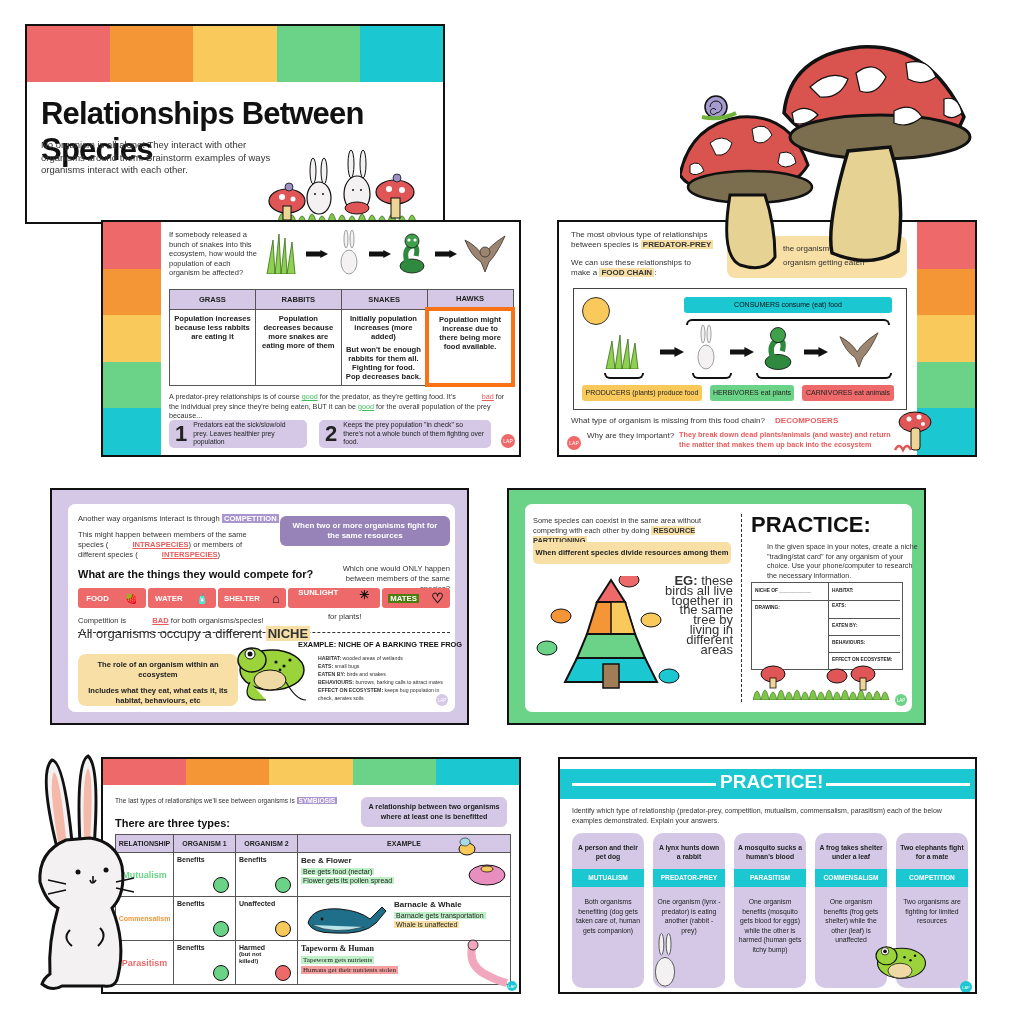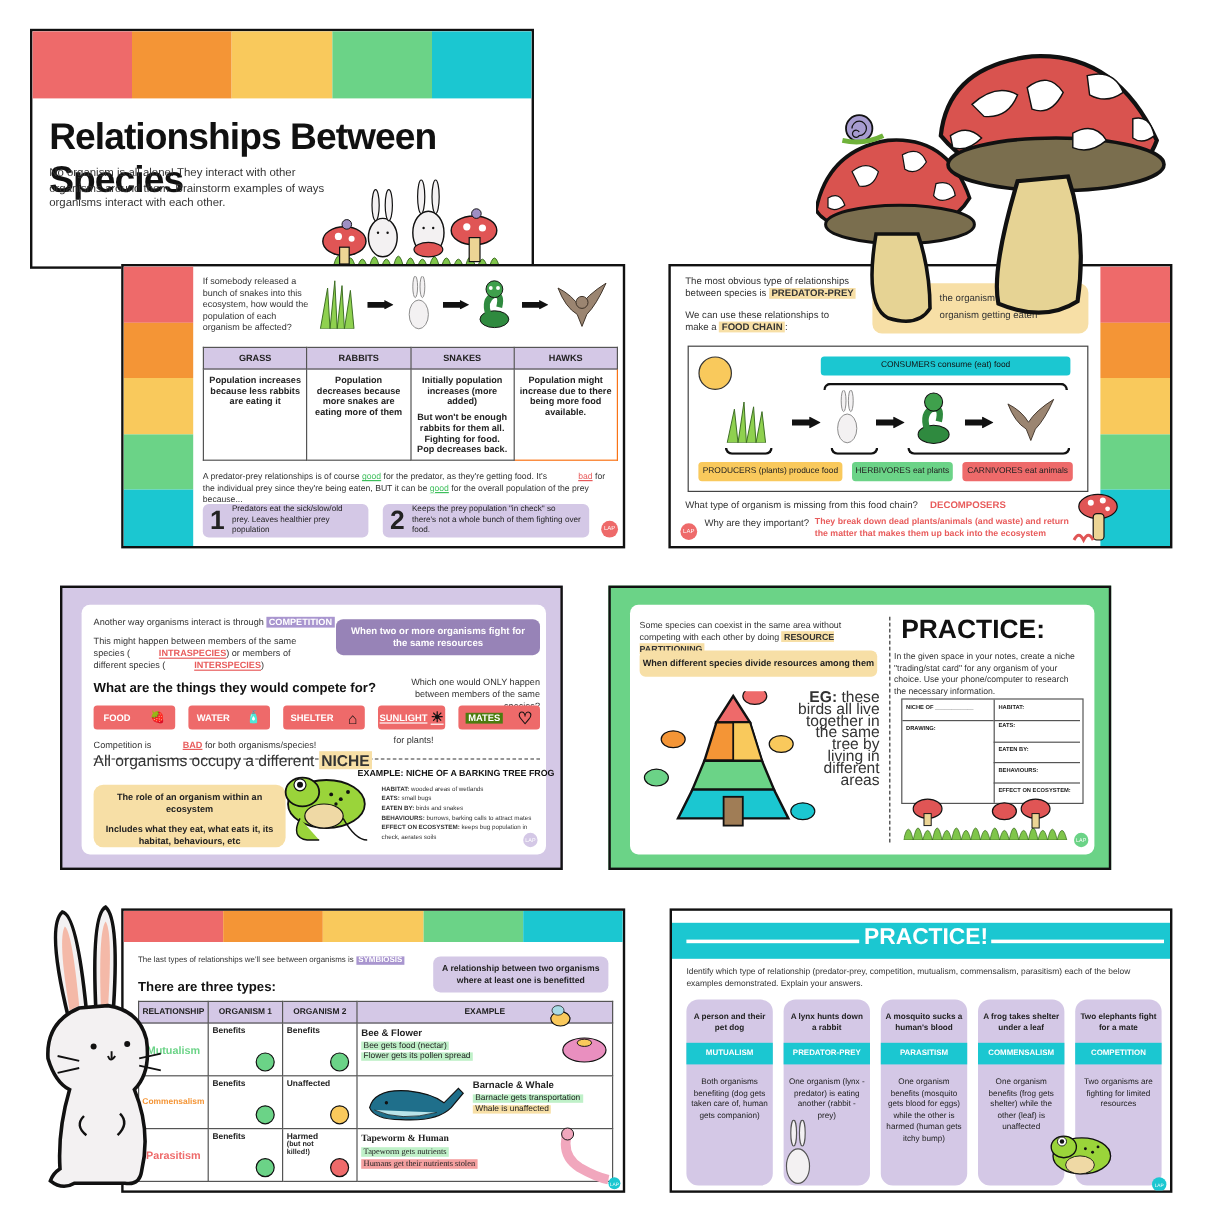--- a/index.html
+++ b/index.html
@@ -104,21 +104,21 @@
       <th style="border:1px solid #555;padding:4px;">SNAKES</th>
       <th style="border:1px solid #555;padding:4px;">HAWKS</th>
     </tr>
     <tr style="vertical-align:top;height:74px;">
       <td style="border:1px solid #555;padding:4px;text-align:center;font-weight:bold;width:25%;">Population increases because less rabbits are eating it</td>
       <td style="border:1px solid #555;padding:4px;text-align:center;font-weight:bold;width:25%;margin-top:42px;">Population decreases because more snakes are eating more of them</td>
       <td style="border:1px solid #555;padding:4px;text-align:center;font-weight:bold;width:25%;">
         <div>Initially population increases (more added)</div>
         <div style="margin-top:4px;">But won't be enough rabbits for them all. Fighting for food. Pop decreases back.</div>
       </td>
-      <td style="border:1px solid #f97316;padding:4px;text-align:center;font-weight:bold;width:25%;">Population might increase due to there being more food available.</td>
+      <td style="border:4px solid #f97316;padding:4px;text-align:center;font-weight:bold;width:25%;">Population might increase due to there being more food available.</td>
     </tr>
   </tbody>
     </table>
   <div class="abs" style="left:66px;top:170px;width:346px;font-size:7.2px;line-height:9.5px;color:#333;">
     <span>A predator-prey relationships is of course </span><span class="green-u">good</span><span> for the predator, as they're getting food. It's </span><span class="red-u" style="font-weight:normal;">bad</span><span> for the individual prey since they're being eaten, BUT it can be </span><span class="green-u">good</span><span> for the overall population of the prey because...</span>
   </div>
   <div class="abs" style="left:66px;top:198px;width:138px;height:28px;background:#d4c8e6;border-radius:5px;display:flex;align-items:center;padding:0 6px;">
     <span class="bold" style="font-size:22px;margin-right:6px;">1</span>
     <span style="font-size:6.8px;line-height:8.5px;">Predators eat the sick/slow/old prey. Leaves healthier prey population</span>
   </div>
@@ -235,21 +235,21 @@
         <span style="font-size:10px;">🍓</span>
       </div>
     <div style="width:68px;background:#ee6a6a;border-radius:3px;color:#fff;font-size:7.8px;font-weight:bold;display:flex;align-items:center;justify-content:space-around;">
         <span>WATER</span>
         <span style="font-size:10px;">🧴</span>
       </div>
     <div style="width:68px;background:#ee6a6a;border-radius:3px;color:#fff;font-size:7.8px;font-weight:bold;display:flex;align-items:center;justify-content:space-around;">
         <span>SHELTER</span>
         <span style="font-size:13px;color:#111;">⌂</span>
       </div>
-    <div style="width:56px;background:#ee6a6a;border-radius:3px;color:#fff;font-size:7.8px;font-weight:bold;display:flex;align-items:center;justify-content:space-around;text-decoration:underline;">
+    <div style="width:92px;background:#ee6a6a;border-radius:3px;color:#fff;font-size:7.8px;font-weight:bold;display:flex;justify-content:space-around;">
         <span>SUNLIGHT</span>
         <span style="font-size:12px;color:#111;">☀</span>
       </div>
     <div style="width:68px;background:#ee6a6a;border-radius:3px;color:#fff;font-size:7.8px;font-weight:bold;display:flex;align-items:center;justify-content:space-around;">
         <span style="background:#4d7c0f;padding:0 2px;">MATES</span>
         <span style="font-size:14px;color:#111;">♡</span>
       </div>
   </div>
   <div class="abs" style="left:276px;top:122px;font-size:7.6px;color:#333;">for plants!</div>
   <div class="abs" style="left:26px;top:126px;font-size:7.6px;color:#333;">
@@ -304,21 +304,21 @@
     <ellipse cx="28" cy="40" rx="10" ry="7" fill="#f49536" stroke="#111" stroke-width="1"></ellipse>
     <ellipse cx="118" cy="44" rx="10" ry="7" fill="#f9c95c" stroke="#111" stroke-width="1"></ellipse>
     <ellipse cx="14" cy="72" rx="10" ry="7" fill="#6bd387" stroke="#111" stroke-width="1"></ellipse>
     <ellipse cx="136" cy="100" rx="10" ry="7" fill="#1bc7d1" stroke="#111" stroke-width="1"></ellipse>
   </svg>
   <div class="abs" style="left:156px;top:86px;width:68px;font-size:13px;line-height:9.8px;text-align:right;color:#333;">
     <b>EG:</b><span> these birds all live together in the same tree by living in different areas</span>
   </div>
   <div class="abs" style="left:232px;top:24px;height:188px;border-left:1.5px dashed #333;"></div>
   <div class="abs cond bold" style="left:242px;top:22px;font-size:22px;color:#111;">PRACTICE:</div>
-  <div class="abs" style="left:236px;top:52px;width:152px;font-size:7.2px;line-height:9.6px;color:#333;">In the given space in your notes, create a niche "trading/stat card" for any organism of your choice. Use your phone/computer to research the necessary information.</div>
+  <div class="abs" style="left:258px;top:52px;width:152px;font-size:7.2px;line-height:9.6px;color:#333;">In the given space in your notes, create a niche "trading/stat card" for any organism of your choice. Use your phone/computer to research the necessary information.</div>
   <div class="abs" style="left:242px;top:92px;width:152px;height:88px;border:1px solid #555;font-size:4.8px;font-weight:bold;">
     <div class="abs" style="left:3px;top:5px;">NICHE OF ____________</div>
     <div class="abs" style="left:0;top:17px;width:76px;border-top:1px solid #555;"></div>
     <div class="abs" style="left:3px;top:22px;">DRAWING:</div>
     <div class="abs" style="left:76px;top:0;height:100%;border-left:1px solid #555;"></div>
     <div class="abs" style="left:80px;top:5px;">HABITAT:</div>
     <div class="abs" style="left:80px;top:23px;border-top:1px solid #555;width:72px;left:76px;padding:2px 4px;top:17px;">EATS:</div>
     <div class="abs" style="border-top:1px solid #555;width:72px;left:76px;padding:4px 4px;top:35px;">EATEN BY:</div>
     <div class="abs" style="border-top:1px solid #555;width:72px;left:76px;padding:4px 4px;top:52px;">BEHAVIOURS:</div>
     <div class="abs" style="border-top:1px solid #555;width:72px;left:76px;padding:4px 4px;top:69px;">EFFECT ON ECOSYSTEM:</div>

